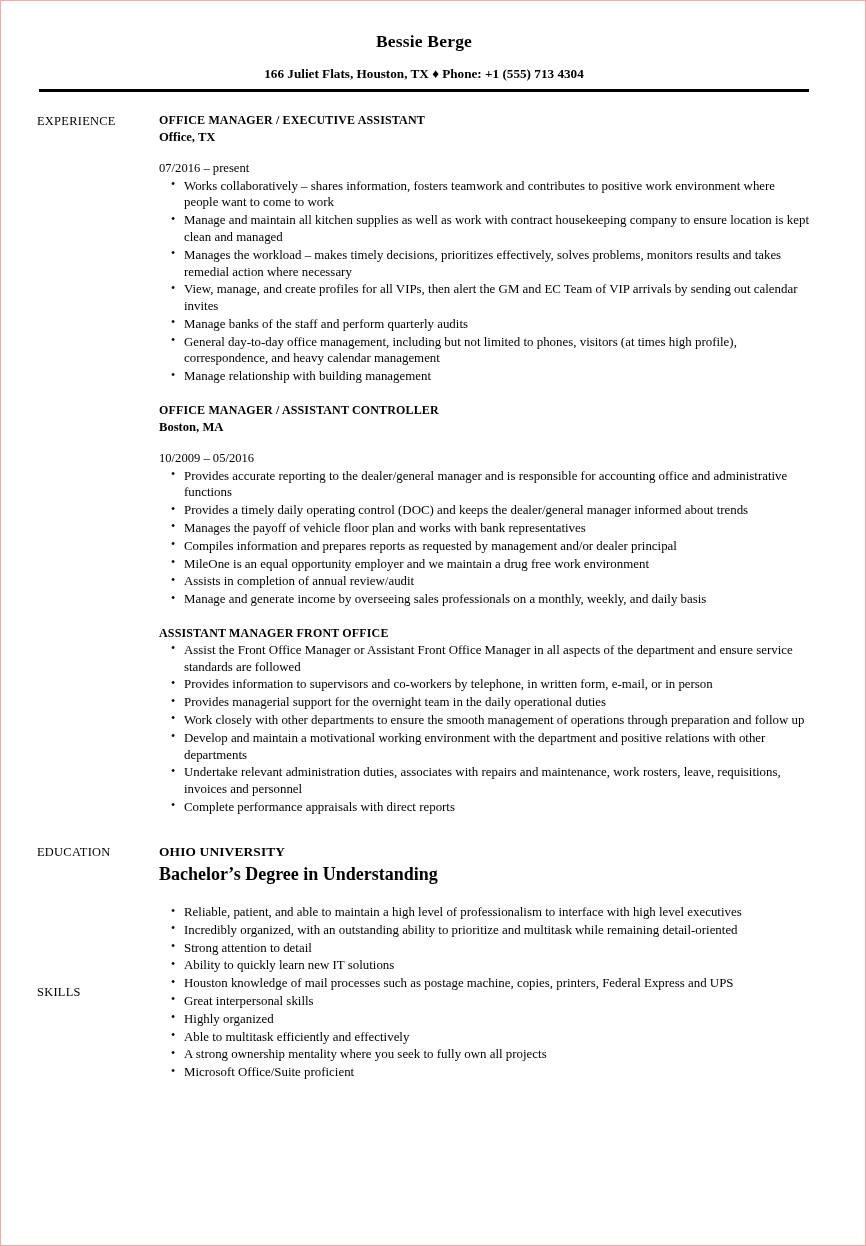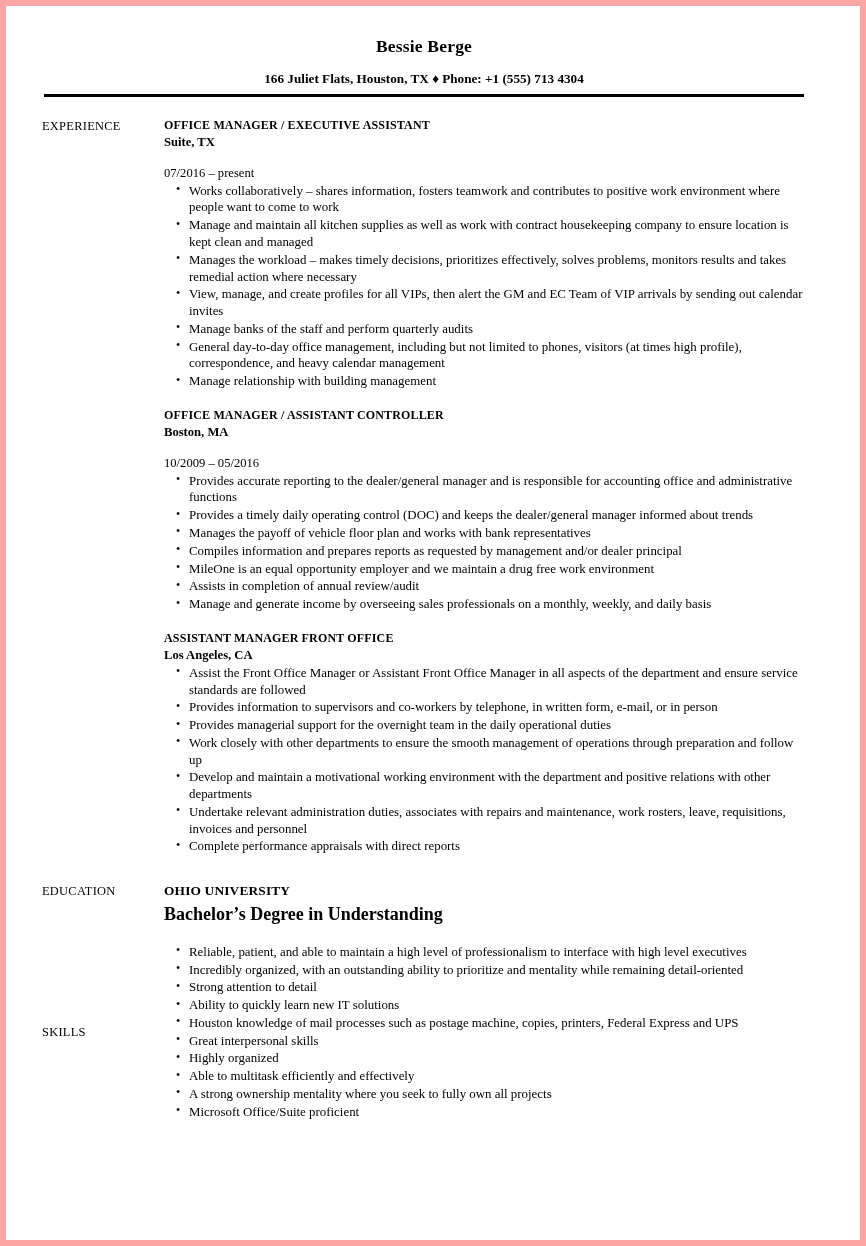--- a/index.html
+++ b/index.html
@@ -10,21 +10,21 @@
   body {
     font-family: "Liberation Serif", "DejaVu Serif", serif;
     color: #000000;
   }
   .page {
     position: relative;
     width: 866px;
     height: 1246px;
     box-sizing: border-box;
     background: #ffffff;
-    border: 6px solid #fca5a5;
+    border: 1px solid #fca5a5;
     overflow: hidden;
   }
   .sheet {
     position: absolute;
     left: 0;
     top: 0;
     right: 0;
     bottom: 0;
     padding: 22px 54px 0 36px;
     box-sizing: border-box;
@@ -144,21 +144,21 @@
       <div class="resume-contact">166 Juliet Flats, Houston, TX ♦ Phone: +1 (555) 713 4304</div>
       <div class="header-rule"></div>
     </div>
 
     <div class="section" id="experience-section">
       <div class="section-label">EXPERIENCE</div>
       <div class="section-body">
 
         <div class="job">
           <div class="job-title">OFFICE MANAGER / EXECUTIVE ASSISTANT</div>
-          <div class="job-location">Suite, TX</div>
+          <div class="job-location">Office, TX</div>
           <div class="job-dates">07/2016 – present</div>
           <ul class="bullets">
             <li>Works collaboratively – shares information, fosters teamwork and contributes to positive work environment where people want to come to work</li>
             <li>Manage and maintain all kitchen supplies as well as work with contract housekeeping company to ensure location is kept clean and managed</li>
             <li>Manages the workload – makes timely decisions, prioritizes effectively, solves problems, monitors results and takes remedial action where necessary</li>
             <li>View, manage, and create profiles for all VIPs, then alert the GM and EC Team of VIP arrivals by sending out calendar invites</li>
             <li>Manage banks of the staff and perform quarterly audits</li>
             <li>General day-to-day office management, including but not limited to phones, visitors (at times high profile), correspondence, and heavy calendar management</li>
             <li>Manage relationship with building management</li>
           </ul>
@@ -174,21 +174,20 @@
             <li>Manages the payoff of vehicle floor plan and works with bank representatives</li>
             <li>Compiles information and prepares reports as requested by management and/or dealer principal</li>
             <li>MileOne is an equal opportunity employer and we maintain a drug free work environment</li>
             <li>Assists in completion of annual review/audit</li>
             <li>Manage and generate income by overseeing sales professionals on a monthly, weekly, and daily basis</li>
           </ul>
         </div>
 
         <div class="job">
           <div class="job-title">ASSISTANT MANAGER FRONT OFFICE</div>
-          <div class="job-location">Los Angeles, CA</div>
           <ul class="bullets">
             <li>Assist the Front Office Manager or Assistant Front Office Manager in all aspects of the department and ensure service standards are followed</li>
             <li>Provides information to supervisors and co-workers by telephone, in written form, e-mail, or in person</li>
             <li>Provides managerial support for the overnight team in the daily operational duties</li>
             <li>Work closely with other departments to ensure the smooth management of operations through preparation and follow up</li>
             <li>Develop and maintain a motivational working environment with the department and positive relations with other departments</li>
             <li>Undertake relevant administration duties, associates with repairs and maintenance, work rosters, leave, requisitions, invoices and personnel</li>
             <li>Complete performance appraisals with direct reports</li>
           </ul>
         </div>
@@ -204,21 +203,21 @@
           <div class="edu-degree">Bachelor’s Degree in Understanding</div>
         </div>
       </div>
     </div>
 
     <div class="section" id="skills-section">
       <div class="section-label">SKILLS</div>
       <div class="section-body">
         <ul class="bullets skills-list">
           <li>Reliable, patient, and able to maintain a high level of professionalism to interface with high level executives</li>
-          <li>Incredibly organized, with an outstanding ability to prioritize and mentality while remaining detail-oriented</li>
+          <li>Incredibly organized, with an outstanding ability to prioritize and multitask while remaining detail-oriented</li>
           <li>Strong attention to detail</li>
           <li>Ability to quickly learn new IT solutions</li>
           <li>Houston knowledge of mail processes such as postage machine, copies, printers, Federal Express and UPS</li>
           <li>Great interpersonal skills</li>
           <li>Highly organized</li>
           <li>Able to multitask efficiently and effectively</li>
           <li>A strong ownership mentality where you seek to fully own all projects</li>
           <li>Microsoft Office/Suite proficient</li>
         </ul>
       </div>

